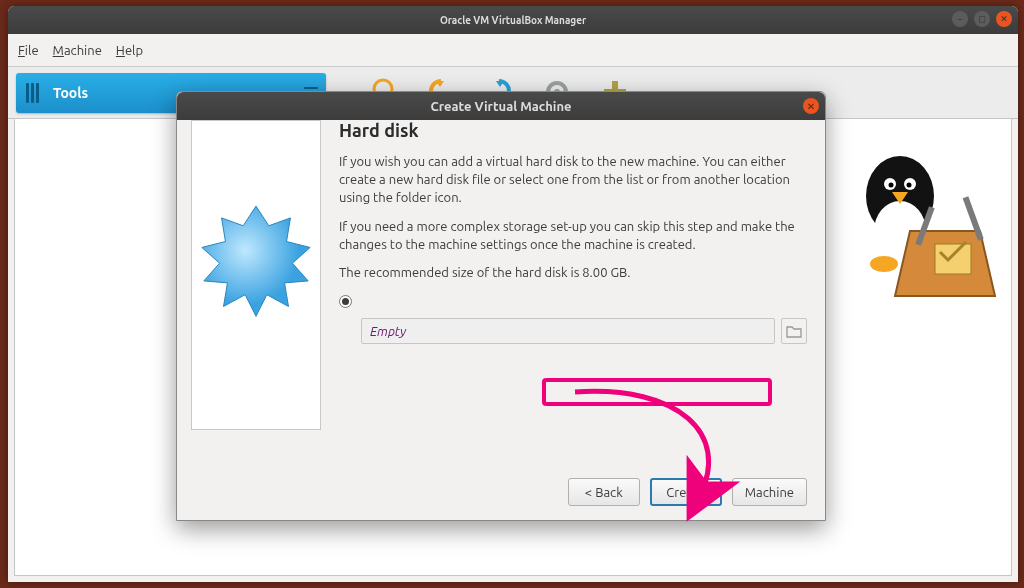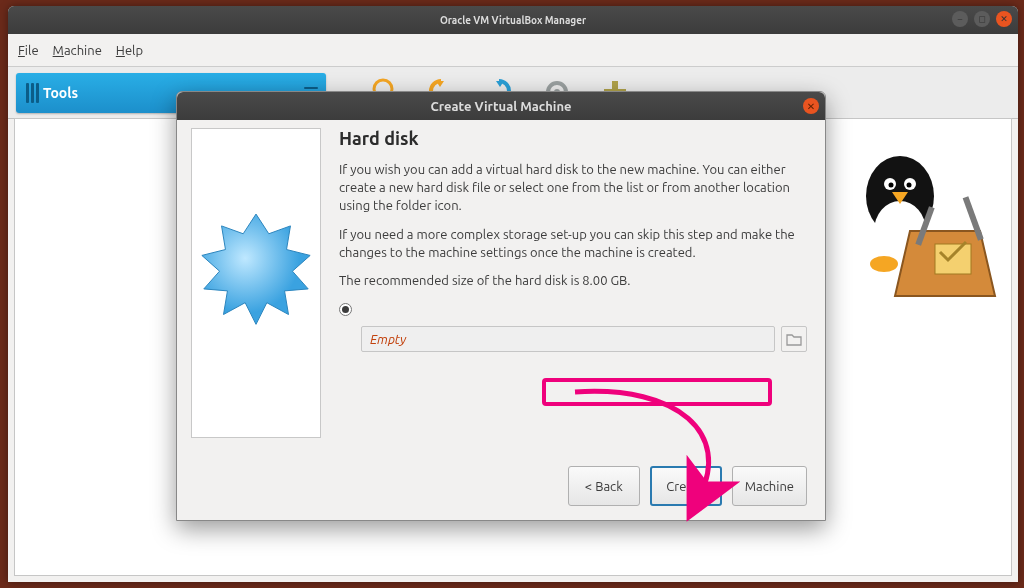--- a/index.html
+++ b/index.html
@@ -8,49 +8,49 @@
     .mw-titlebar { height:28px; background:linear-gradient(#4a4a4a,#3c3c3c); border-radius:6px 6px 0 0; display:flex; align-items:center; justify-content:center; position:relative; }
     .mw-title { color:#dcdcdc; font-size:10px; font-weight:bold; }
     .mw-win-controls { position:absolute; right:6px; top:5px; display:flex; gap:6px; }
     .win-btn { width:16px; height:16px; border-radius:8px; display:inline-flex; align-items:center; justify-content:center; font-size:9px; color:#333; }
     .win-min { background:#5c5c5c; }
     .win-max { background:#5c5c5c; }
     .win-close { background:#e95420; }
     .mw-menubar { height:24px; display:flex; align-items:center; gap:14px; padding:16px 10px; font-size:13px; color:#3c3c3c; background:#f2f1f0; border-bottom:1px solid #ccc; }
     .mw-menubar span u { text-decoration:underline; }
     .mw-toolbar { height:52px; background:#ececec; border-bottom:1px solid #c0c0c0; position:relative; }
-    .tools-pill { position:absolute; left:8px; top:6px; width:310px; height:40px; background:linear-gradient(#29aee6,#1c8fcb); border-radius:3px; display:flex; align-items:center; color:#fff; font-size:14px; font-weight:bold; padding-left:10px; gap:4px; box-shadow:0 1px 2px rgba(0,0,0,.25); }
+    .tools-pill { position:absolute; left:8px; top:6px; width:310px; height:40px; background:linear-gradient(#29aee6,#1c8fcb); border-radius:3px; display:flex; align-items:center; color:#fff; font-size:14px; font-weight:bold; padding-left:10px; gap:14px; box-shadow:0 1px 2px rgba(0,0,0,.25); }
     .tools-pill .wrench-set{display:flex;gap:2px;}
     .tools-pill .mini-tool{width:3px;height:20px;background:#0b5d88;border-radius:1px;}
     .tools-pill .burger{margin-left:auto;margin-right:8px;display:flex;flex-direction:column;gap:3px;}
     .tools-pill .burger div{width:14px;height:2px;background:#0b5d88;border-radius:1px;}
     .tb-icons{position:absolute;left:360px;top:10px;display:flex;gap:28px;align-items:center;}
     .tb-icon{width:30px;height:30px;}
     .mw-body{position:absolute;left:6px;top:112px;right:6px;bottom:6px;background:#fff;border:1px solid #c6c6c6;}
     .tux-box{position:absolute;right:18px;top:130px;width:160px;height:170px;}
     
     .dialog{position:absolute;left:176px;top:91px;width:650px;height:430px;background:#f2f1f0;border:1px solid #888;border-radius:6px 6px 0 0;box-shadow:0 8px 24px rgba(0,0,0,.4);display:flex;flex-direction:column;}
     .dlg-titlebar{height:28px;background:linear-gradient(#4a4a4a,#3c3c3c);border-radius:6px 6px 0 0;display:flex;align-items:center;justify-content:center;position:relative;}
     .dlg-title{color:#dcdcdc;font-size:13px;font-weight:bold;}
     .dlg-close{position:absolute;right:6px;top:6px;width:16px;height:16px;border-radius:8px;background:#e95420;font-size:10px;color:#5c1f00;display:flex;align-items:center;justify-content:center;}
-    .dlg-content{flex:1;display:flex;padding:8px 18px 10px 14px;gap:18px;}
+    .dlg-content{flex:1;display:flex;padding:0 18px 10px 14px;gap:18px;}
     .dlg-graphic{width:130px;height:310px;background:#fff;border:1px solid #c8c8c8;display:flex;align-items:center;justify-content:center;overflow:hidden;}
     .dlg-right{flex:1;display:flex;flex-direction:column;font-size:13px;color:#3c3c3c;}
     .dlg-heading{font-size:18px;font-weight:bold;color:#2c2c2c;margin-bottom:12px;}
     .dlg-para{line-height:1.4;margin-bottom:10px;}
     .dlg-para b{font-weight:normal;}
     .radio-row{display:flex;align-items:center;gap:6px;margin:4px 0;}
     .radio{width:13px;height:13px;border:1px solid #777;border-radius:50%;display:inline-flex;align-items:center;justify-content:center;background:#fff;}
     .radio.sel::after{content:"";width:7px;height:7px;border-radius:50%;background:#3c3c3c;}
     .radio-label u{text-decoration:underline;}
     .disk-select{margin:6px 0 0 22px;display:flex;align-items:center;gap:6px;}
-    .disk-field{flex:1;height:26px;border:1px solid #c6c6c6;background:#efefef;color:#c2410c;font-style:italic;padding:0 8px;display:flex;align-items:center;border-radius:2px;}
+    .disk-field{flex:1;height:26px;border:1px solid #c6c6c6;background:#efefef;color:#701a75;font-style:italic;padding:0 8px;display:flex;align-items:center;border-radius:2px;}
     .disk-browse{width:26px;height:26px;border:1px solid #c6c6c6;background:#f2f1f0;display:flex;align-items:center;justify-content:center;border-radius:2px;color:#888;}
     .dlg-buttons{display:flex;justify-content:flex-end;gap:10px;padding:0 18px 14px 0;}
-    .btn{min-width:72px;height:40px;border:1px solid #b0b0b0;background:linear-gradient(#fafafa,#e6e6e6);border-radius:3px;font-size:13px;color:#3c3c3c;display:flex;align-items:center;justify-content:center;padding:8px 12px;}
+    .btn{min-width:72px;height:28px;border:1px solid #b0b0b0;background:linear-gradient(#fafafa,#e6e6e6);border-radius:3px;font-size:13px;color:#3c3c3c;display:flex;align-items:center;justify-content:center;padding:8px 12px;}
     .btn.primary{border:2px solid #2a7ab0;}
     
     .anno-box{position:absolute;border:4px solid #ef017c;border-radius:4px;pointer-events:none;}
     .arrow-svg{position:absolute;pointer-events:none;}
   </style>
 </head>
 <body>
 
 <div class="main-window">
   <div class="mw-titlebar">

